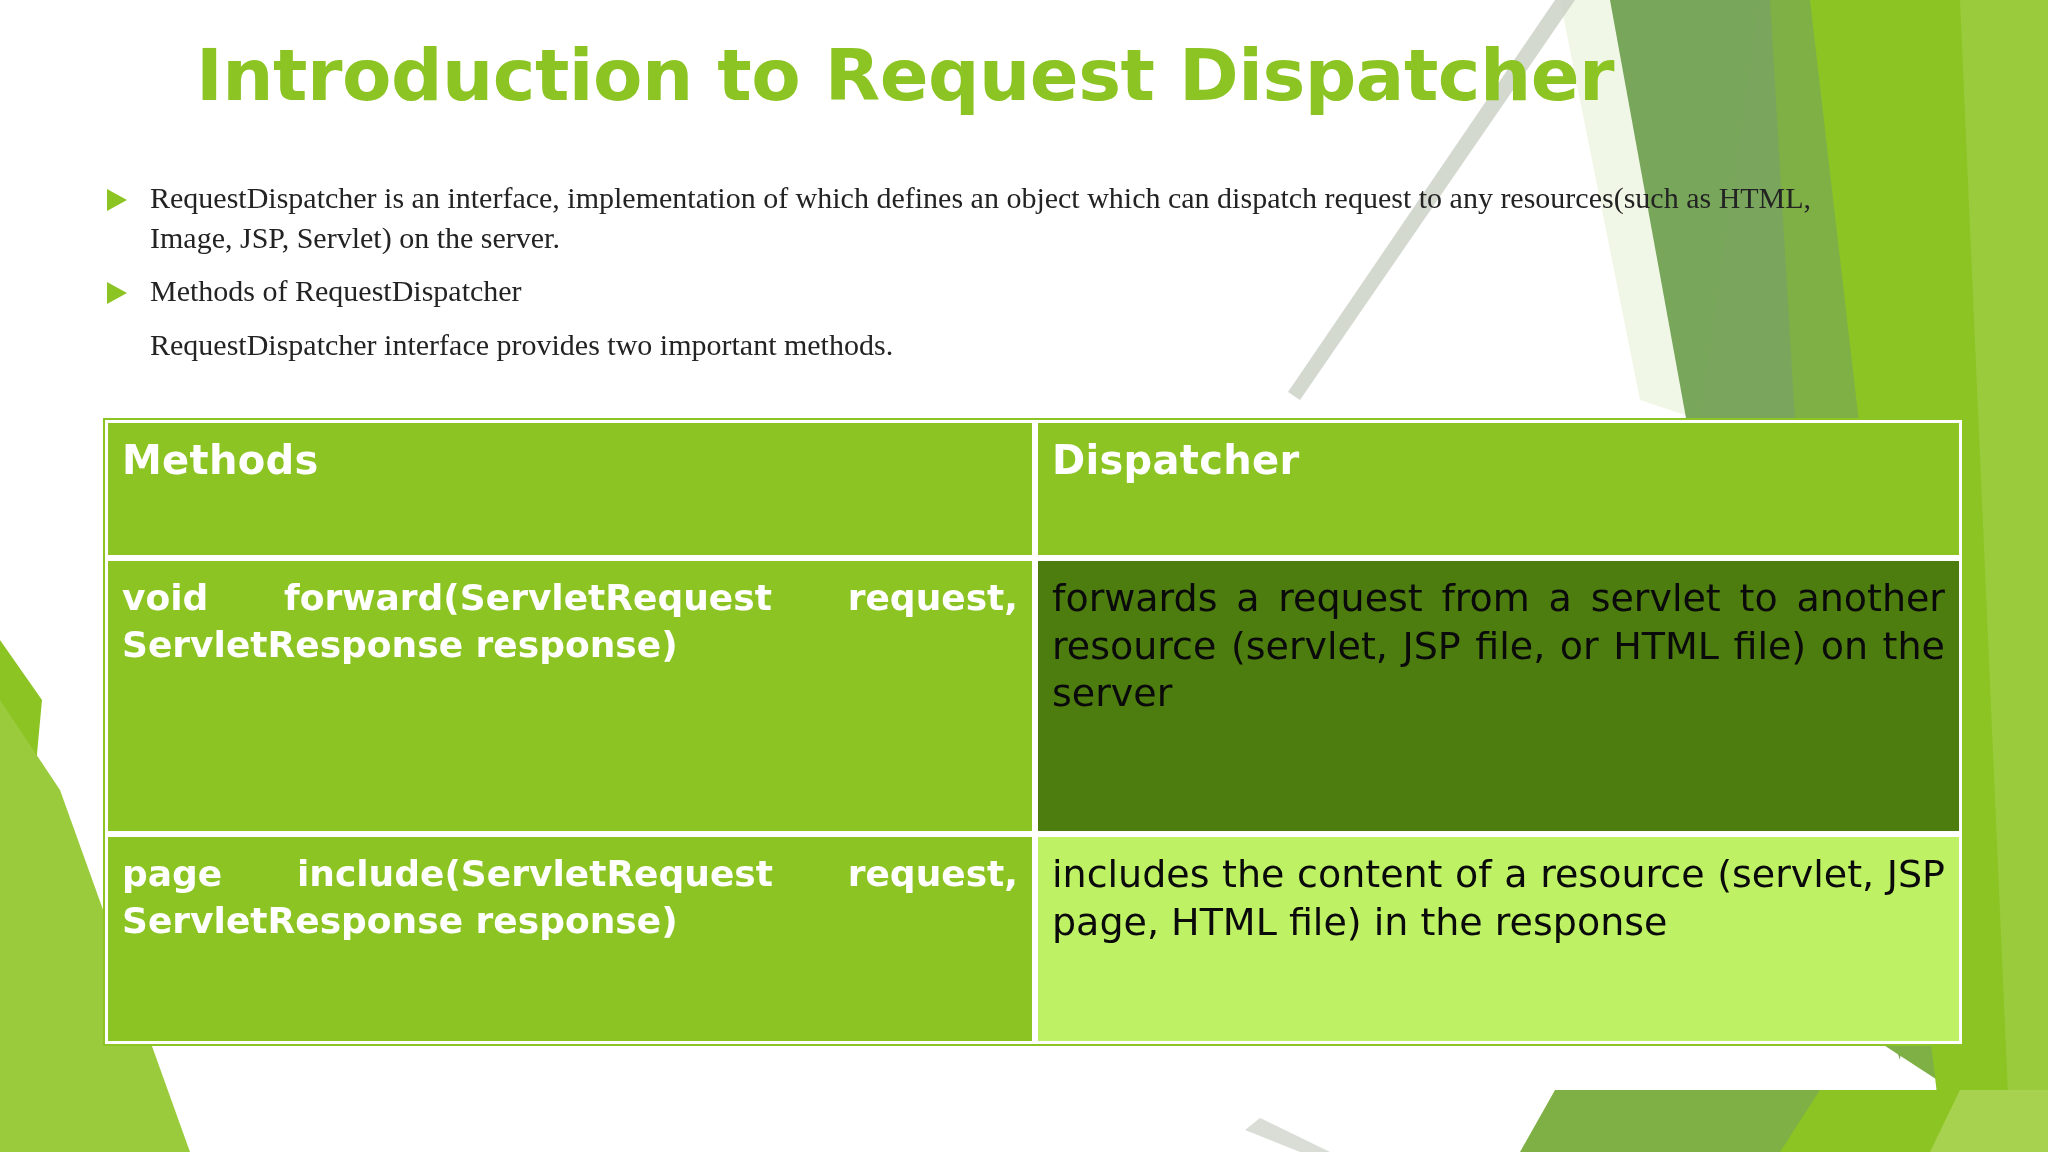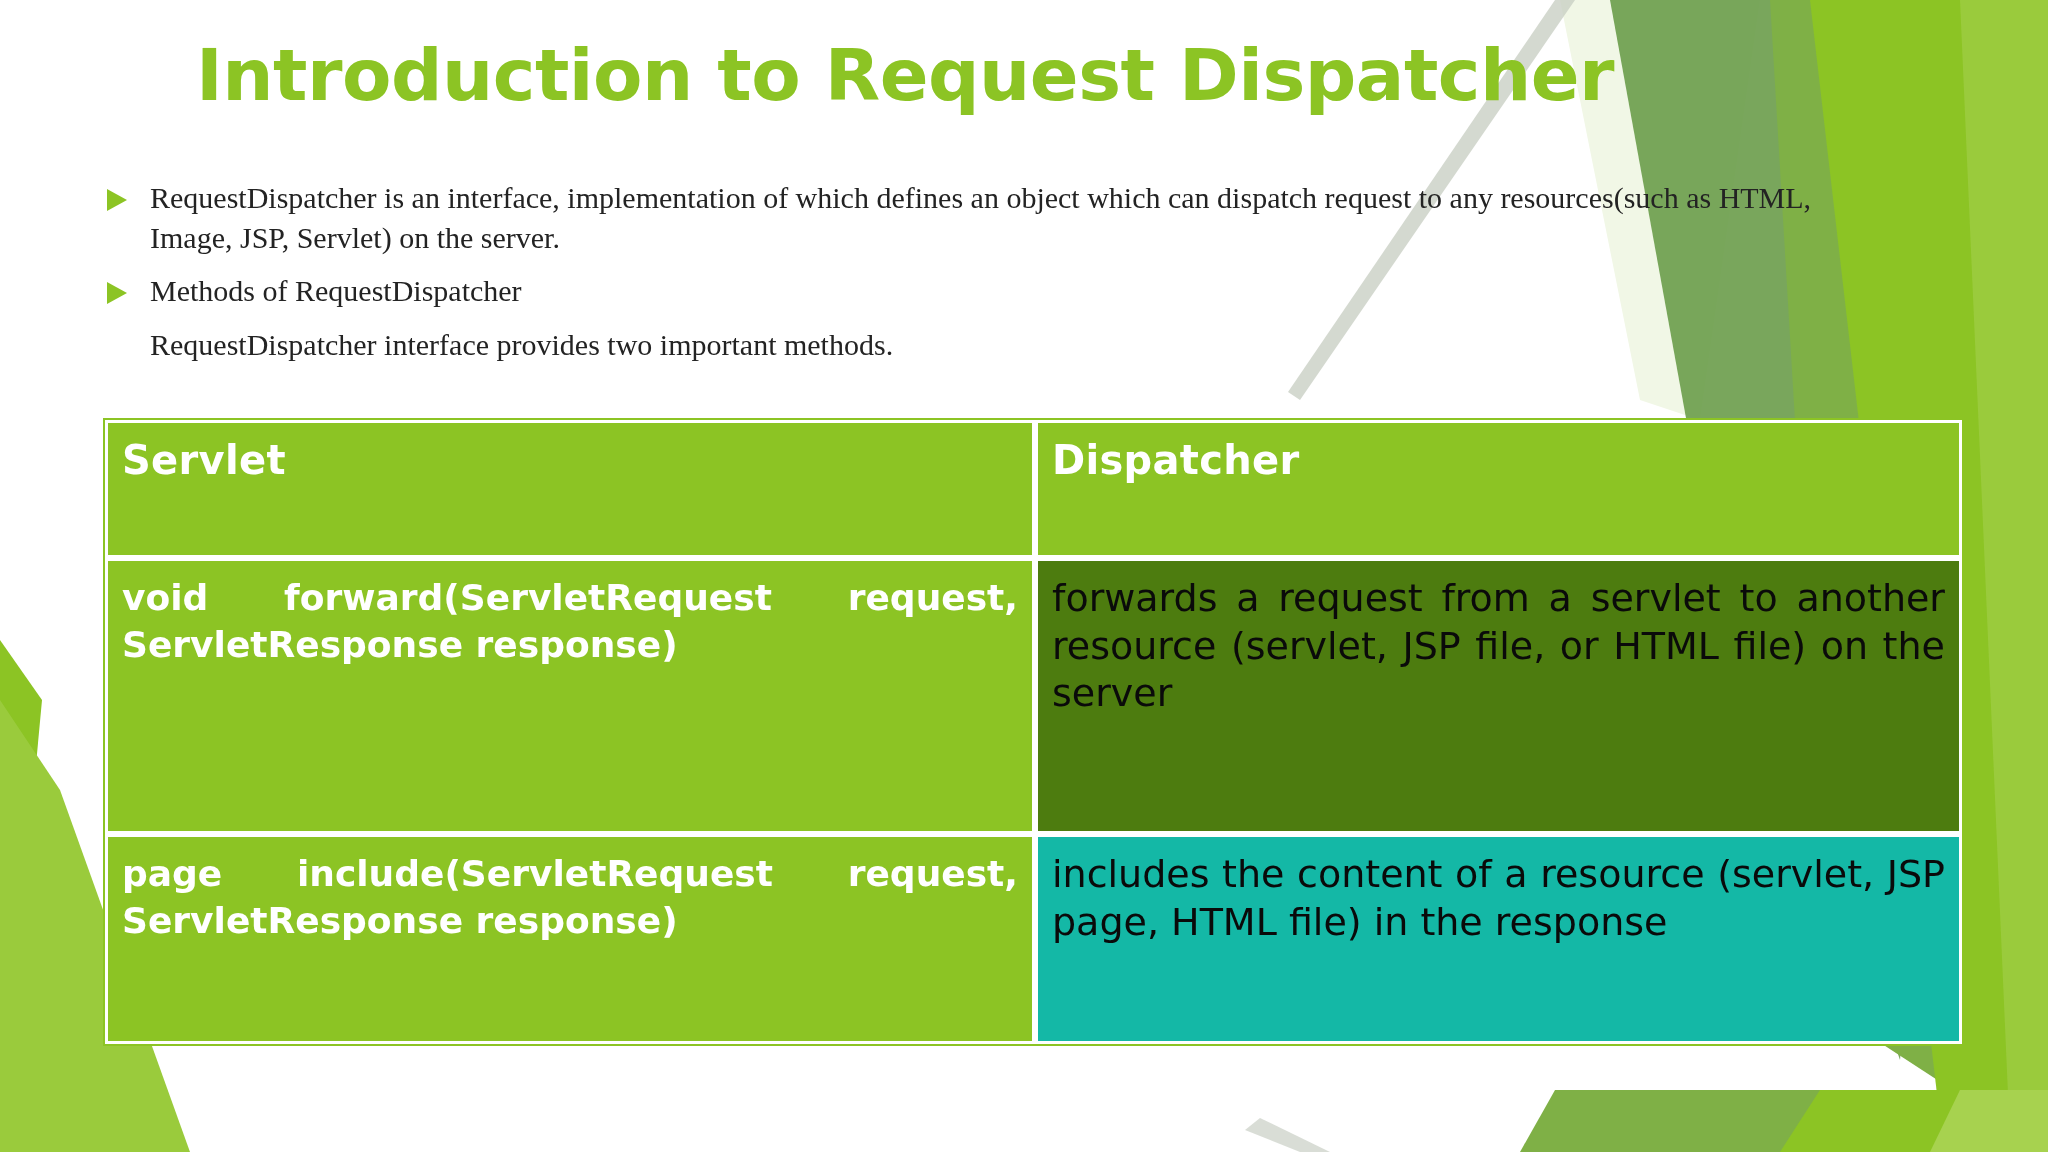--- a/index.html
+++ b/index.html
@@ -115,21 +115,21 @@
   .desc-cell {
     color: #0a0a0a;
     font-family: "DejaVu Sans", sans-serif;
     font-size: 38px;
     font-weight: 400;
     line-height: 1.25;
     text-align: justify;
     text-align-last: left;
   }
   .desc-shade-1 { background: #4d7c0f; }
-  .desc-shade-2 { background: #14b8a6; }
+  .desc-shade-2 { background: #bef264; }
 
   .row-tall-1 td { height: 242px; }
   .row-tall-2 td { height: 176px; }
 </style>
 </head>
 <body>
 
 <div id="slide">
 
   <div class="deco-layer">
@@ -183,21 +183,21 @@
 
   <div id="title">Introduction to Request Dispatcher</div>
 
   <table id="methods-table">
     <colgroup>
       <col class="col-methods">
       <col class="col-desc">
     </colgroup>
     <tbody>
       <tr>
-        <td class="th-cell">Servlet</td>
+        <td class="th-cell">Methods</td>
         <td class="th-cell">Dispatcher</td>
       </tr>
       <tr class="row-tall-1">
         <td class="method-cell">void forward(ServletRequest request, ServletResponse response)</td>
         <td class="desc-cell desc-shade-1">forwards a request from a servlet to another resource (servlet, JSP file, or HTML file) on the server</td>
       </tr>
       <tr class="row-tall-2">
         <td class="method-cell">page include(ServletRequest request, ServletResponse response)</td>
         <td class="desc-cell desc-shade-2">includes the content of a resource (servlet, JSP page, HTML file) in the response</td>
       </tr>

